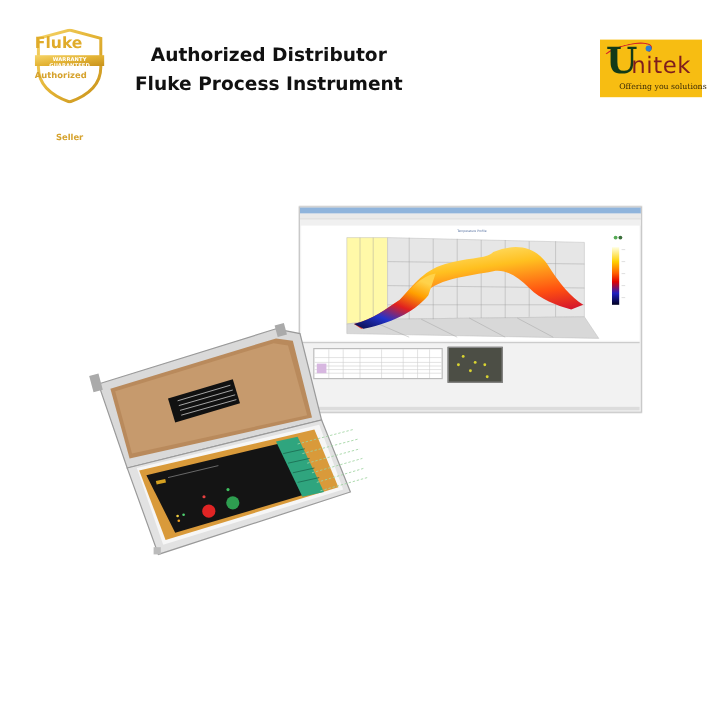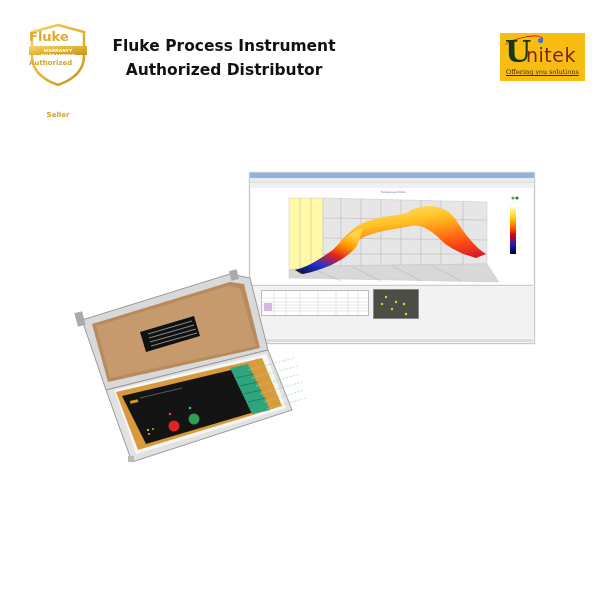--- a/index.html
+++ b/index.html
@@ -2,21 +2,21 @@
 <html><head>
 <meta charset="utf-8">
 <style>
   html,body{margin:0;padding:0;background:#ffffff;}
   body{width:600px;height:600px;position:relative;overflow:hidden;font-family:"DejaVu Sans",sans-serif;}
   .badge{position:absolute;left:29px;top:24px;width:58px;height:62px;}
   .headline{position:absolute;left:108px;top:34px;width:232px;text-align:center;font-family:"DejaVu Sans",sans-serif;font-weight:bold;font-size:15.5px;line-height:24px;color:#111;}
   .unitek{position:absolute;left:500px;top:33px;width:85px;height:48px;background:#f7bd12;}
   .unitek .u{position:absolute;left:5px;top:2px;font-family:"DejaVu Serif",serif;font-size:30px;color:#123a18;font-weight:bold;line-height:34px;}
   .unitek .nitek{position:absolute;left:26px;top:10px;font-family:"DejaVu Sans",sans-serif;font-size:19px;color:#7f1d1d;line-height:24px;letter-spacing:0.5px;}
-  .unitek .tag{position:absolute;left:6px;top:35px;font-family:"DejaVu Serif",serif;font-size:6.5px;color:#3a2a08;white-space:nowrap;text-decoration:underline;}
+  .unitek .tag{position:absolute;left:16px;top:35px;font-family:"DejaVu Serif",serif;font-size:6.5px;color:#3a2a08;white-space:nowrap;}
   .unitek .orbit{position:absolute;left:2px;top:4px;width:40px;height:12px;border:1.6px solid #d3232a;border-radius:50%;transform:rotate(-14deg);border-bottom-color:transparent;border-left-color:transparent;}
   .unitek .dot{position:absolute;left:38px;top:5px;width:5px;height:5px;border-radius:50%;background:#2b7fd0;}
 
   .app{position:absolute;left:249px;top:172px;width:284px;height:170px;background:#f3f3f3;border:1px solid #c9c9c9;box-shadow:0 0 1px #bbb;}
   .app .titlebar{height:5px;background:#8fb4dc;}
   .app .menubar{height:4px;background:#eaeaea;border-bottom:1px solid #ddd;}
   .app .toolbar{height:5px;background:#f0f0f0;}
   .app .plot{position:absolute;left:1px;top:15px;width:282px;height:96px;background:#fff;}
   .app .lower{position:absolute;left:1px;top:112px;width:282px;height:52px;background:#f2f2f2;border-top:1px solid #ccc;}
   .app .status{position:absolute;left:1px;bottom:1px;width:282px;height:3px;background:#dcdcdc;}
@@ -40,22 +40,22 @@
     <path d="M29 1 L55 8 L55 32 C55 47 43 56 29 61 C15 56 3 47 3 32 L3 8 Z" fill="#fff" stroke="url(#gold)" stroke-width="2.5"></path>
     <rect x="0" y="22" width="58" height="9" fill="url(#gold)"></rect>
   </svg>
   <div style="position:absolute;left:0;top:5px;width:58px;text-align:left;font-weight:bold;font-size:13px;color:#e0ab2a;">Fluke</div>
   <div style="position:absolute;left:0;top:24px;width:58px;text-align:center;font-weight:bold;font-size:4.3px;color:#fff;letter-spacing:0.1px;">WARRANTY GUARANTEED</div>
   <div style="position:absolute;left:0;top:35px;width:58px;font-weight:bold;font-size:7px;color:#d6a22c;">Authorized</div>
   <div style="position:absolute;left:0;top:43px;width:58px;text-align:center;font-weight:bold;font-size:7px;color:#d6a22c;margin-top:44px;">Seller</div>
 </div>
 
 <div class="headline">
+  <div>Authorized Distributor</div>
   <div>Fluke Process Instrument</div>
-  <div>Authorized Distributor</div>
 </div>
 
 <div class="unitek">
   <div class="orbit"></div>
   <div class="dot"></div>
   <span class="u">U</span>
   <span class="nitek">nitek</span>
   <span class="tag">Offering you solutions</span>
 </div>
 

